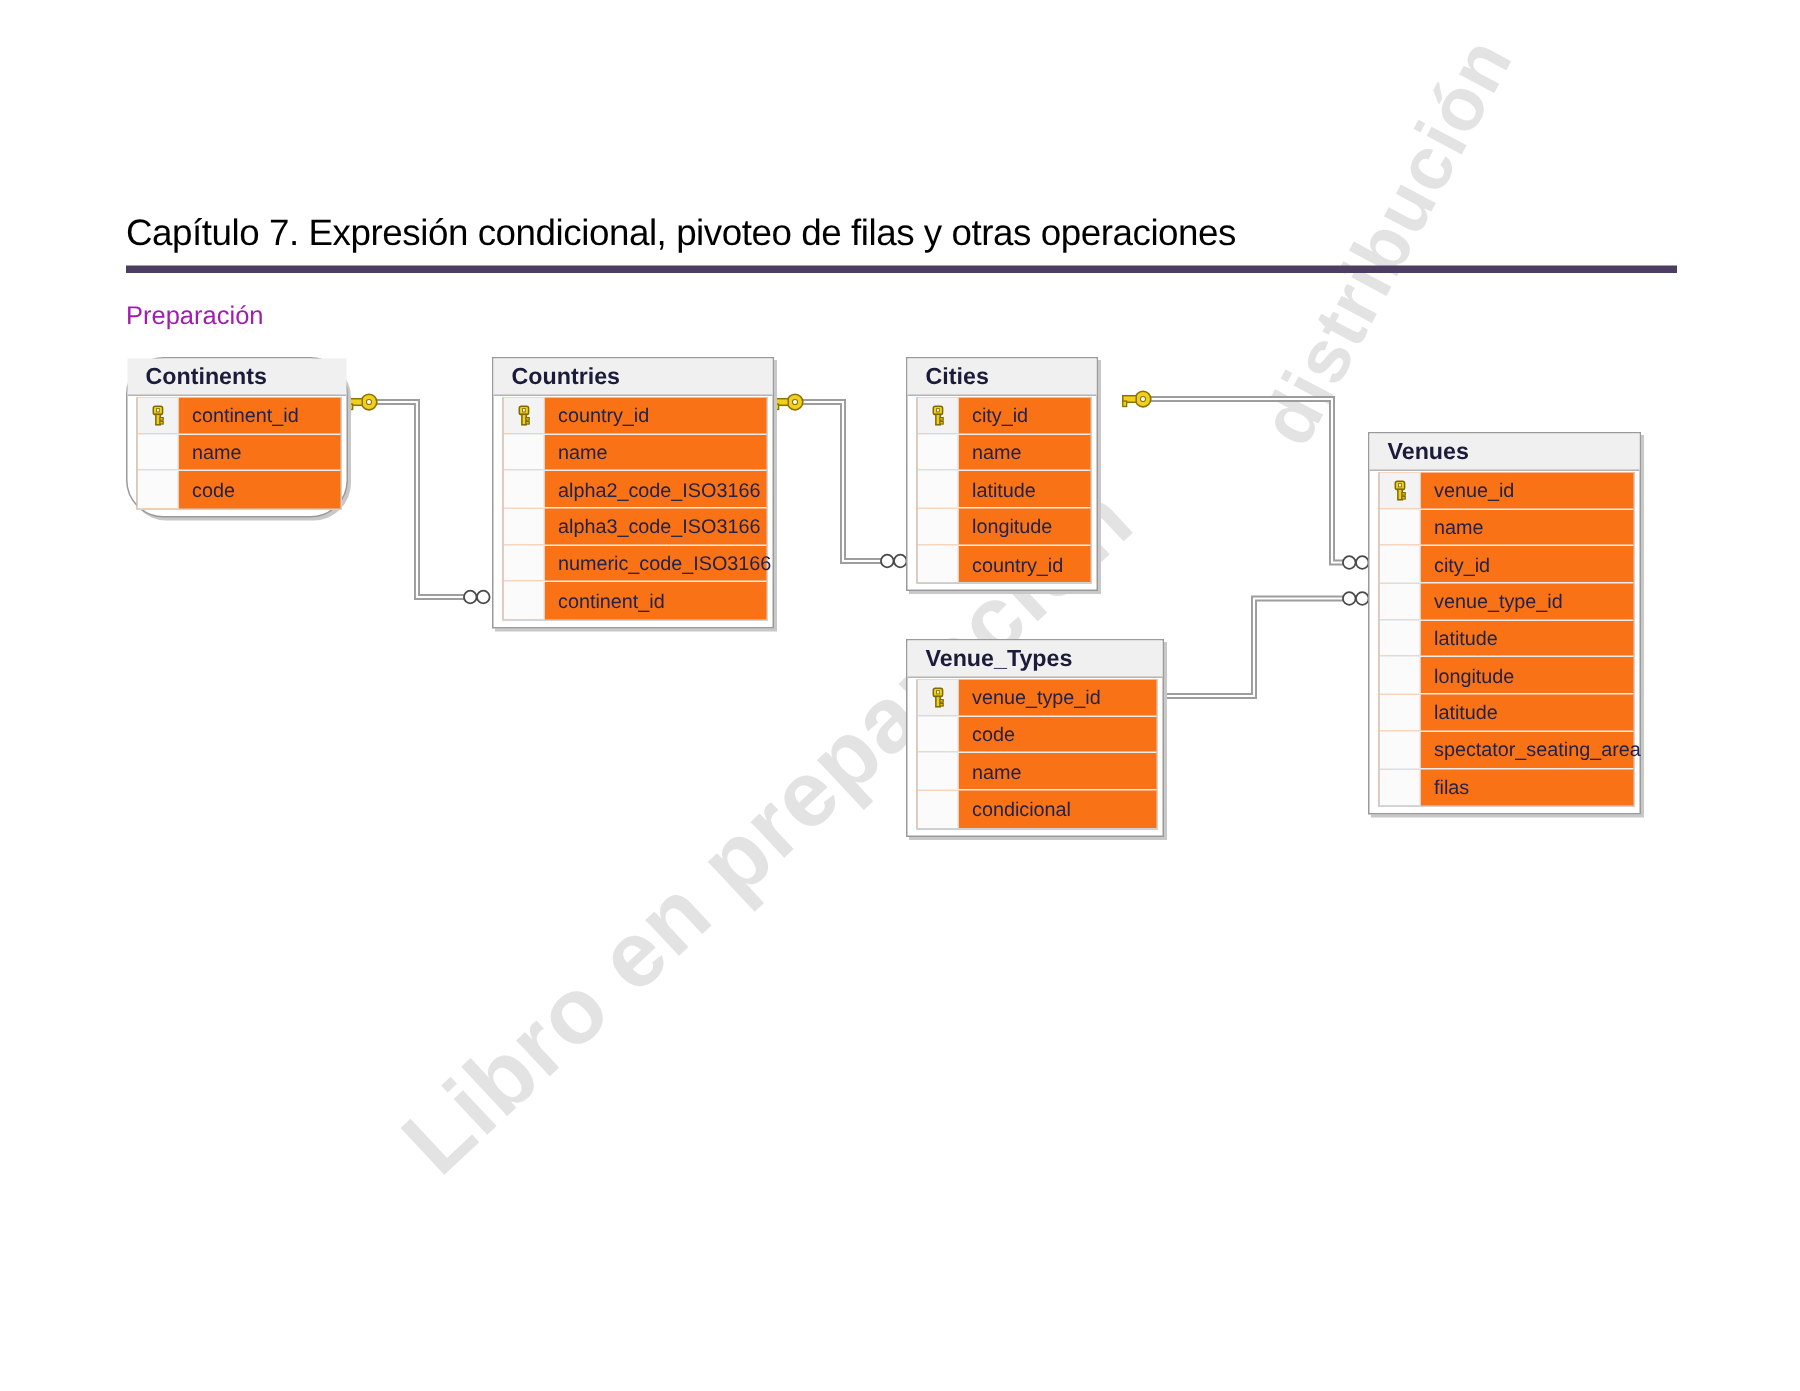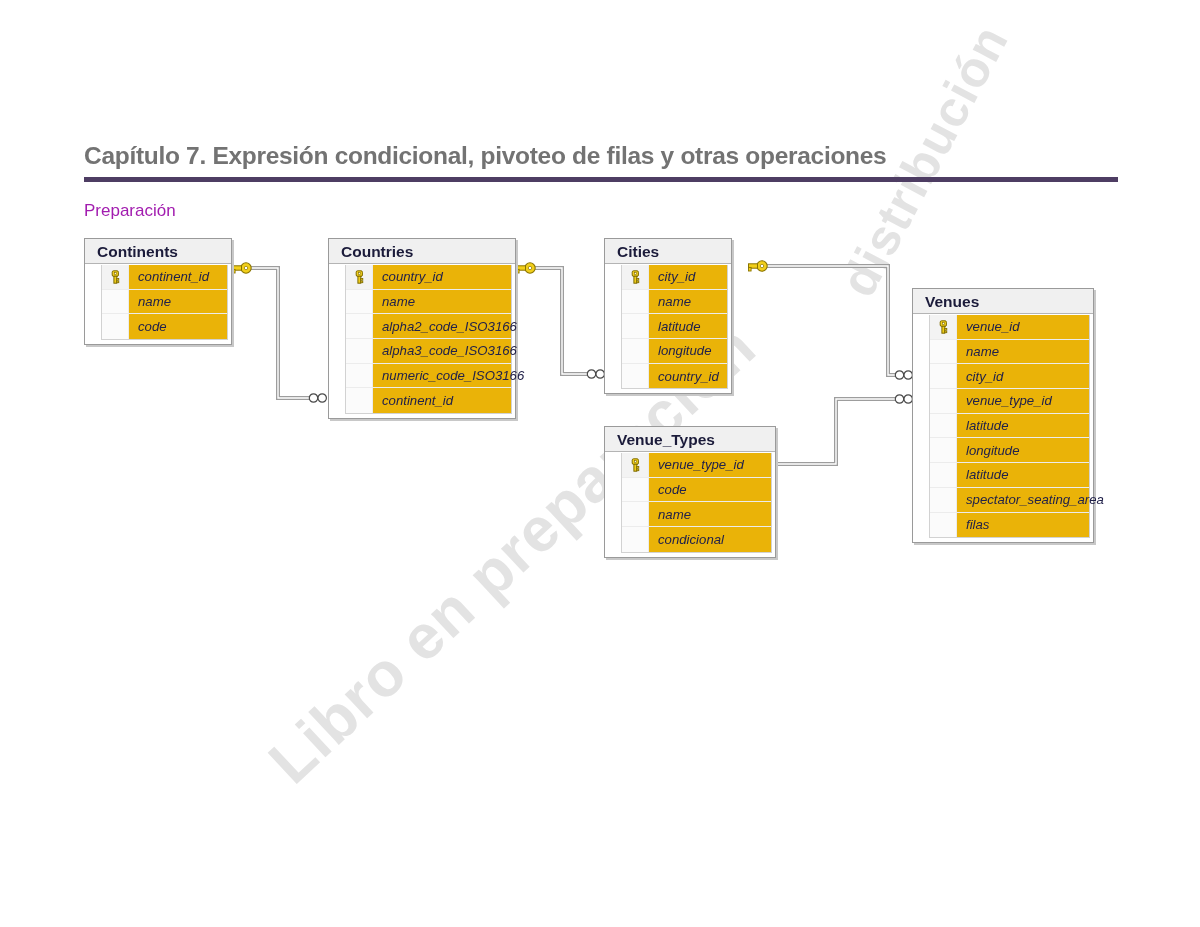--- a/index.html
+++ b/index.html
@@ -43,22 +43,22 @@
     transform-origin: left bottom;
     letter-spacing: 1px;
   }
 
   
   #page-title {
     position: absolute;
     left: 84px;
     top: 142px;
     font-size: 24.5px;
-    font-weight: 700;
-    color: #737373;
+    font-weight: 400;
+    color: #000000;
     letter-spacing: -0.3px;
     white-space: nowrap;
     z-index: 3;
   }
   #title-rule {
     position: absolute;
     left: 84px;
     top: 177px;
     width: 1034px;
     height: 5px;
@@ -110,23 +110,22 @@
     color: #1b1b3a;
     padding: 4px 0 4px 12px;
     height: 25px;
     box-sizing: border-box;
     line-height: 17px;
     white-space: nowrap;
   }
   .entity-body {
     border: 1px solid #d2d2d2;
     border-top: none;
-    margin: 1px 3px 4px 16px;
-    background: #eab308;
-    font-style: italic;
+    margin: 1px 3px 4px 6px;
+    background: #f97316;
   }
   .field-row {
     display: flex;
     align-items: center;
     height: 24.7px;
     border-bottom: 1px solid #ececec;
     box-sizing: border-box;
   }
   .field-row:last-child { border-bottom: none; }
   .field-gutter {
@@ -196,21 +195,21 @@
 
   <g>
     <polyline points="764,464 836,464 836,399 904,399" fill="none" stroke="#9d9d9d" stroke-width="4"></polyline>
     <polyline points="764,464 836,464 836,399 904,399" fill="none" stroke="#ffffff" stroke-width="1.4"></polyline>
     <use href="#key-glyph" x="770" y="464"></use>
     <use href="#crow-glyph" x="906" y="399"></use>
   </g>
 </svg>
 
 <div id="erd">
-    <div class="entity" style="left: 84px; top: 238px; width: 148px;">
+    <div class="entity" style="left: 84px; top: 238px; width: 148px; border-radius: 25px;">
       <div class="entity-header">Continents</div>
       <div class="entity-body">
         <div class="field-row pk">
           <div class="field-gutter">
             <svg class="key-icon" width="13" height="14" viewBox="0 0 13 14" xmlns="http://www.w3.org/2000/svg">
               <rect x="3.2" y="0.8" width="6.2" height="5.6" rx="1.4" fill="#f2cf1a" stroke="#7d6a00" stroke-width="1"></rect>
               <rect x="5.4" y="2.4" width="1.8" height="2.2" fill="#ffffff" stroke="#7d6a00" stroke-width="0.6"></rect>
               <rect x="4.9" y="6.2" width="2.9" height="7" fill="#f2cf1a" stroke="#7d6a00" stroke-width="1"></rect>
               <rect x="7.6" y="8.4" width="2.2" height="1.7" fill="#f2cf1a" stroke="#7d6a00" stroke-width="0.8"></rect>
               <rect x="7.6" y="11.0" width="2.2" height="1.7" fill="#f2cf1a" stroke="#7d6a00" stroke-width="0.8"></rect>

